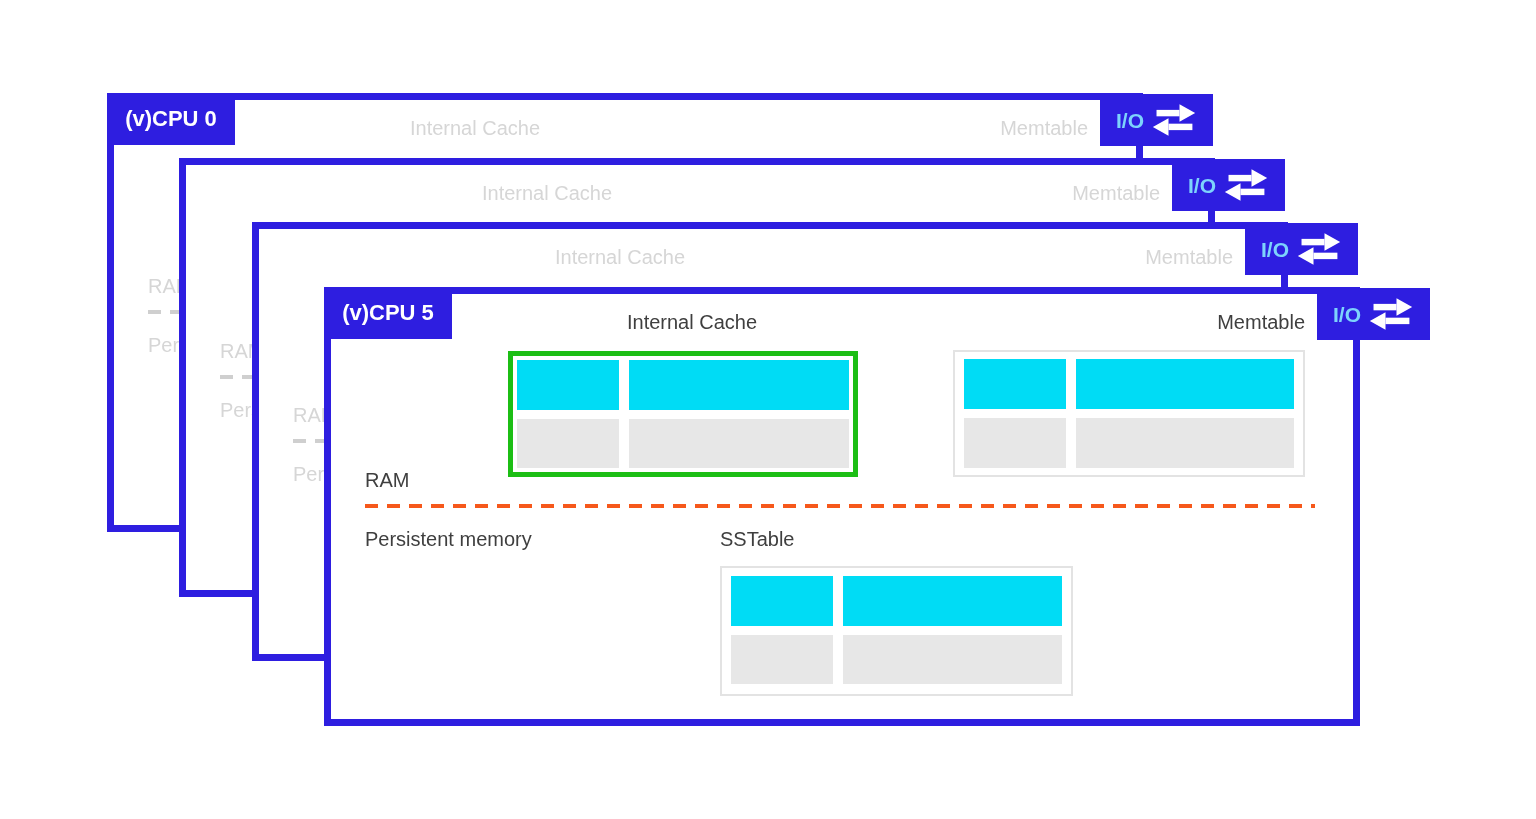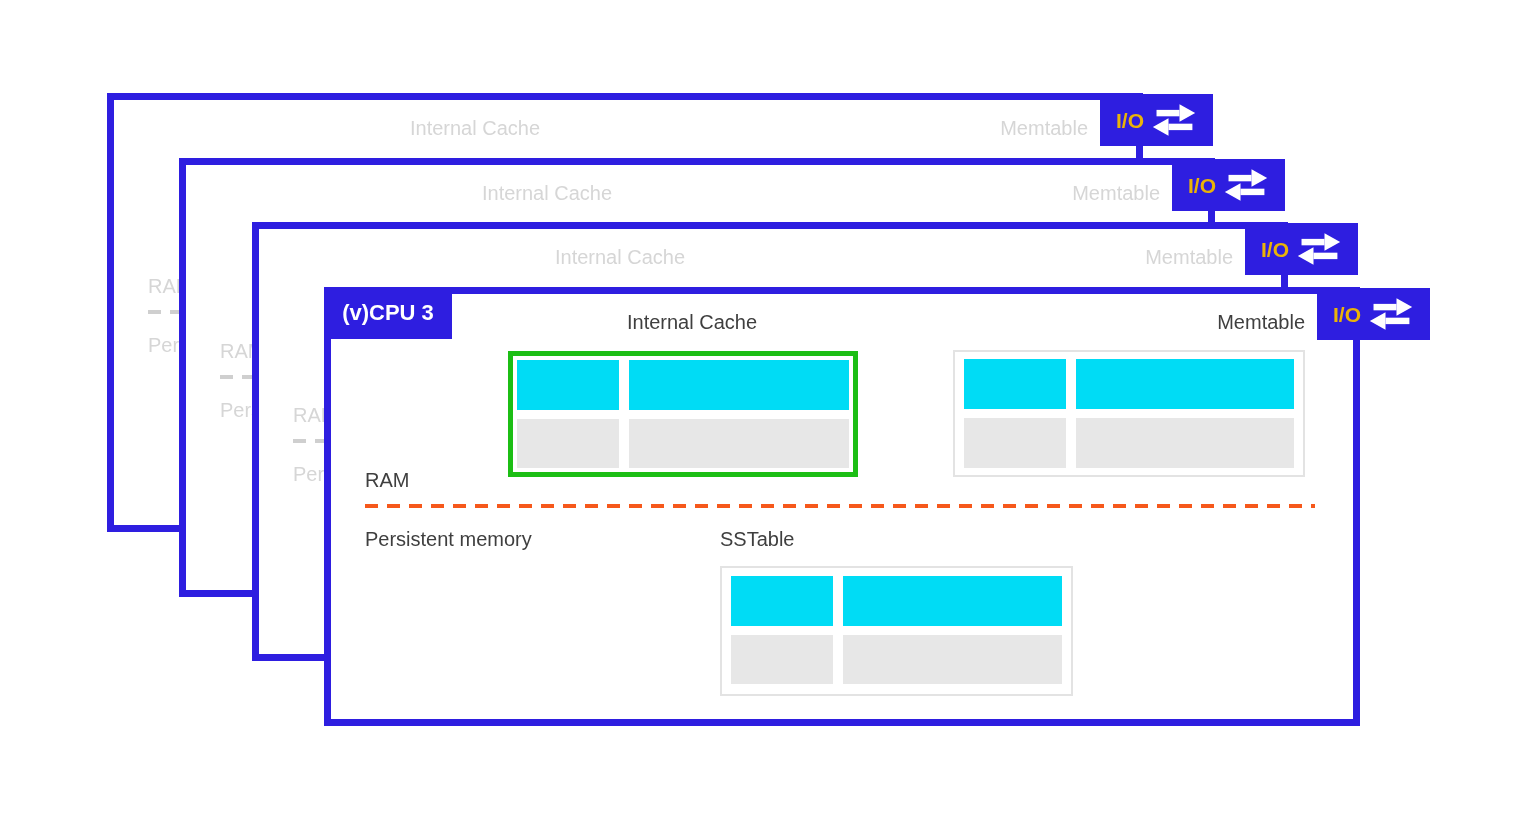--- a/index.html
+++ b/index.html
@@ -18,21 +18,21 @@
   .tab{
     position:absolute;left:-7px;top:-7px;width:128px;height:52px;
     background:var(--blue);color:#ffffff;font-weight:bold;font-size:22px;
     display:flex;align-items:center;justify-content:center;white-space:nowrap;
   }
 
   .io-badge{
     position:absolute;left:986px;top:-6px;width:113px;height:52px;
     background:var(--blue);display:flex;align-items:center;justify-content:center;gap:7px;
   }
-  .io-text{color:#eab308;font-weight:bold;font-size:21px;line-height:1;}
+  .io-text{color:#7dd3fc;font-weight:bold;font-size:21px;line-height:1;}
   .io-arrows{display:block;}
 
   .title{
     position:absolute;top:13px;font-size:20px;color:var(--dark-text);
     text-align:center;line-height:30px;white-space:nowrap;
   }
   .cache-title{left:186px;width:350px;}
   .memtable-title{left:622px;width:352px;text-align:right;}
 
   .box{
@@ -66,20 +66,21 @@
   .faded .dashed-line{
     background:repeating-linear-gradient(90deg,#CFCFCF 0 13px,transparent 13px 22px);
   }
 </style>
 </head>
 <body>
 
 <div class="canvas">
     <div class="panel faded" style="left: 107px; top: 93px; z-index: 1;">
 
+    <div class="tab">(v)CPU 0</div>
 
     <div class="io-badge">
       <span class="io-text">I/O</span>
       <svg class="io-arrows" width="46" height="36" viewBox="0 0 50 38" aria-hidden="true">
         <g fill="#ffffff">
           <rect x="6" y="8" width="25" height="7"></rect>
           <polygon points="31,2 48,11.5 31,21"></polygon>
           <rect x="19" y="23" width="26" height="7"></rect>
           <polygon points="19,17 2,26.5 19,36"></polygon>
         </g>
@@ -138,21 +139,21 @@
     <div class="title memtable-title">Memtable</div>
 
     <div class="side-label ram-label">RAM</div>
     <div class="dashed-line"></div>
     <div class="side-label persistent-label">Persistent memory</div>
     <div class="sstable-title">SSTable</div>
 
   </div>
     <div class="panel" style="left: 324px; top: 287px; z-index: 4;">
 
-    <div class="tab">(v)CPU 3</div>
+    <div class="tab">(v)CPU 5</div>
 
     <div class="io-badge">
       <span class="io-text">I/O</span>
       <svg class="io-arrows" width="46" height="36" viewBox="0 0 50 38" aria-hidden="true">
         <g fill="#ffffff">
           <rect x="6" y="8" width="25" height="7"></rect>
           <polygon points="31,2 48,11.5 31,21"></polygon>
           <rect x="19" y="23" width="26" height="7"></rect>
           <polygon points="19,17 2,26.5 19,36"></polygon>
         </g>

